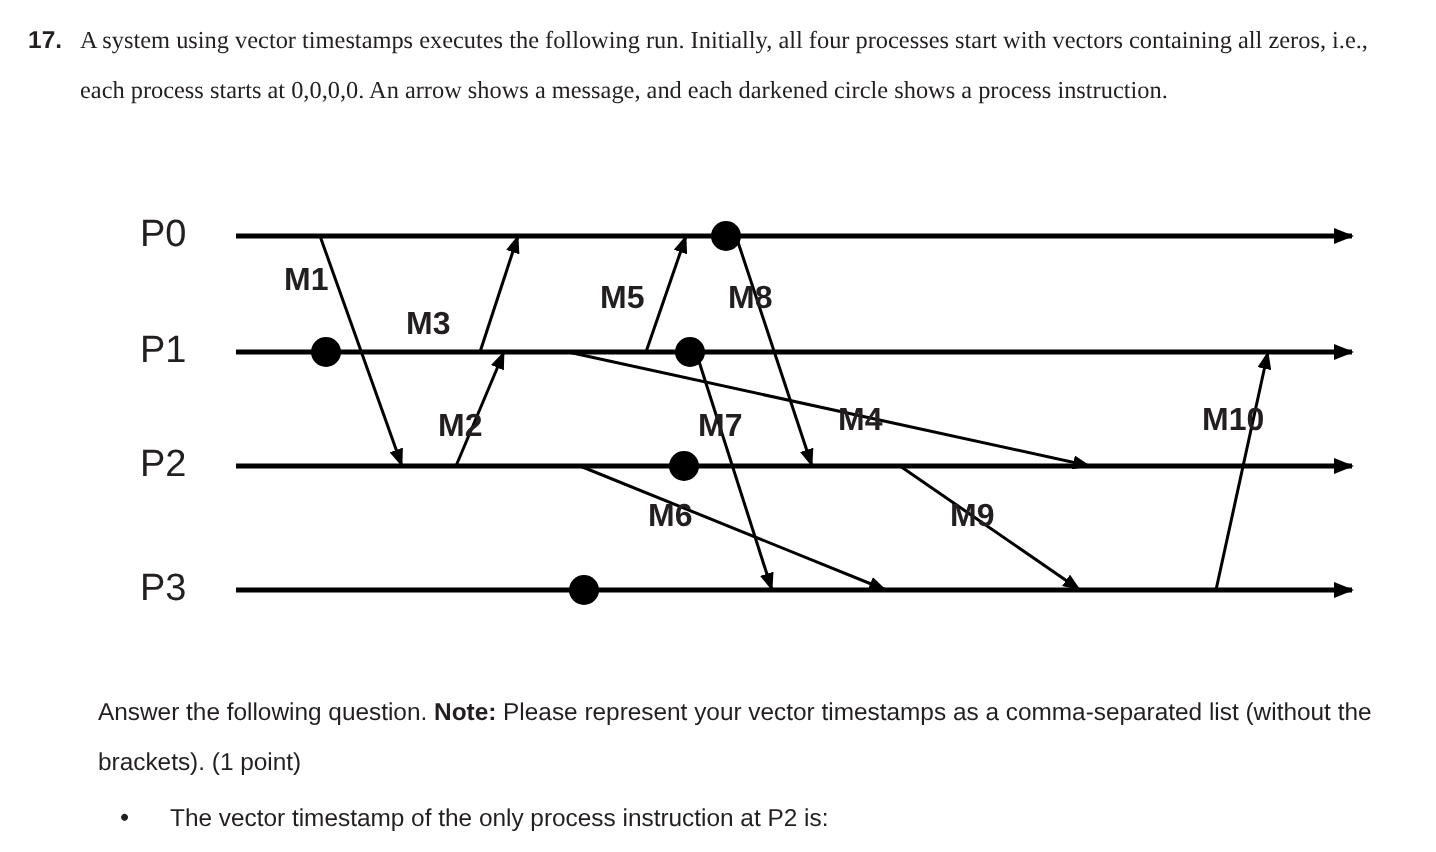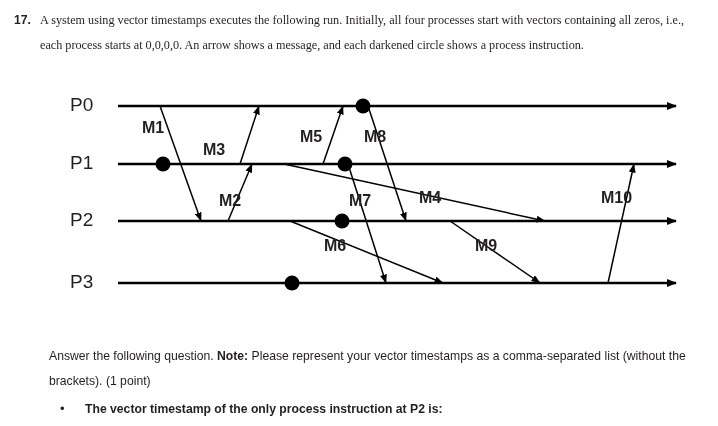--- a/index.html
+++ b/index.html
@@ -39,21 +39,21 @@
     font-size: 12.2px;
     line-height: 25px;
     width: 655px;
     font-family: Liberation Serif, serif;
   }
 
   
   .diagram {
     position: absolute;
     left: 0;
-    top: 80px;
+    top: 92px;
     width: 718px;
     height: 232px;
   }
   .diagram svg {
     display: block;
   }
 
   
   .answer-para {
     position: absolute;
@@ -76,21 +76,21 @@
     line-height: 22px;
   }
   .bullet-dot {
     width: 36px;
     flex: 0 0 36px;
     text-align: left;
     padding-left: 11px;
     box-sizing: border-box;
     font-size: 13px;
   }
-  .bullet-text { flex: 1 1 auto; font-weight: bold; }
+  .bullet-text { flex: 1 1 auto; }
 </style>
 </head>
 <body>
 
 <div class="question-block">
   <div class="q-number">17.</div>
   <div class="q-text">A system using vector timestamps executes the following run. Initially, all four processes start with vectors containing all zeros, i.e., each process starts at 0,0,0,0. An arrow shows a message, and each darkened circle shows a process instruction.</div>
 </div>
 
 <div class="diagram">

